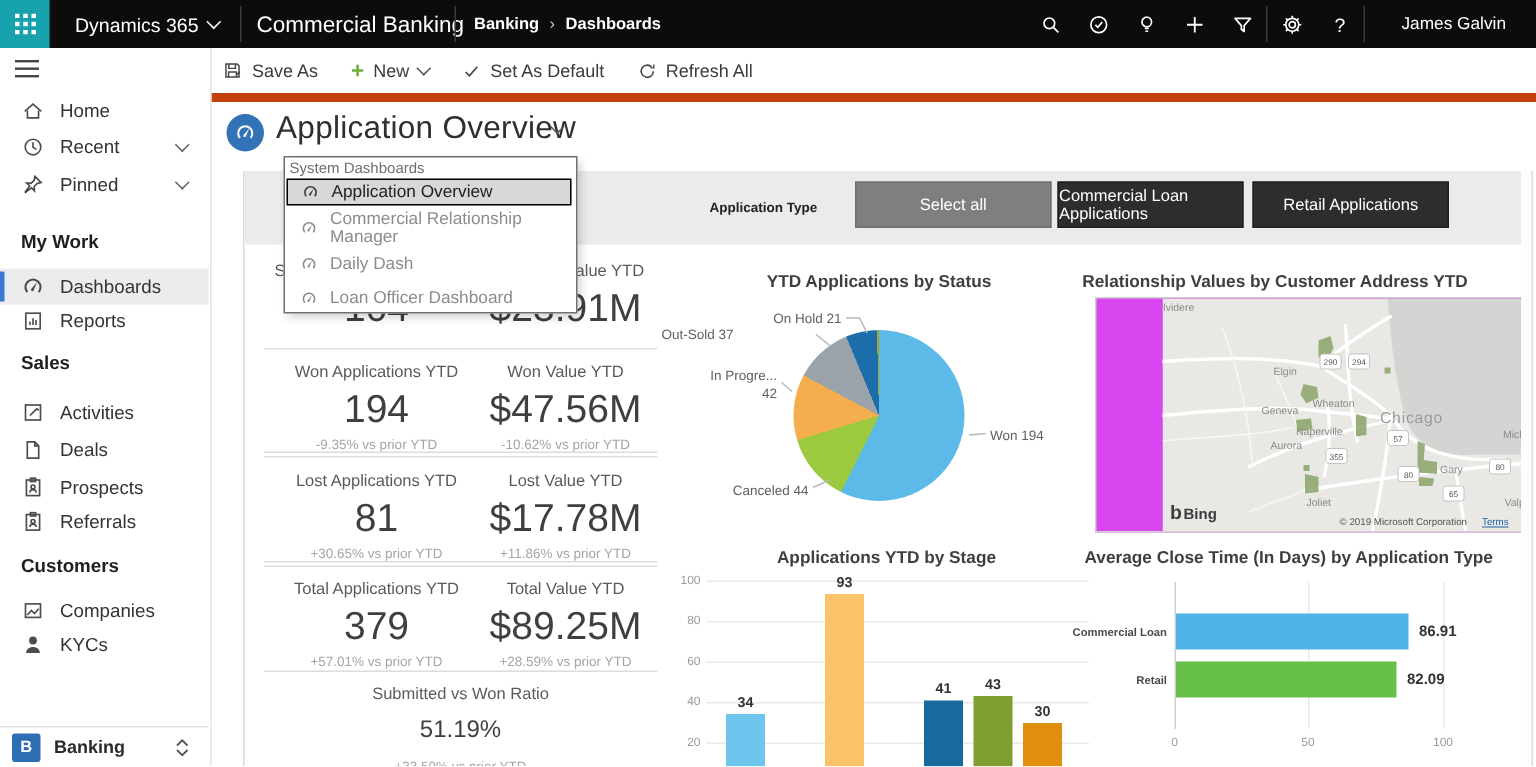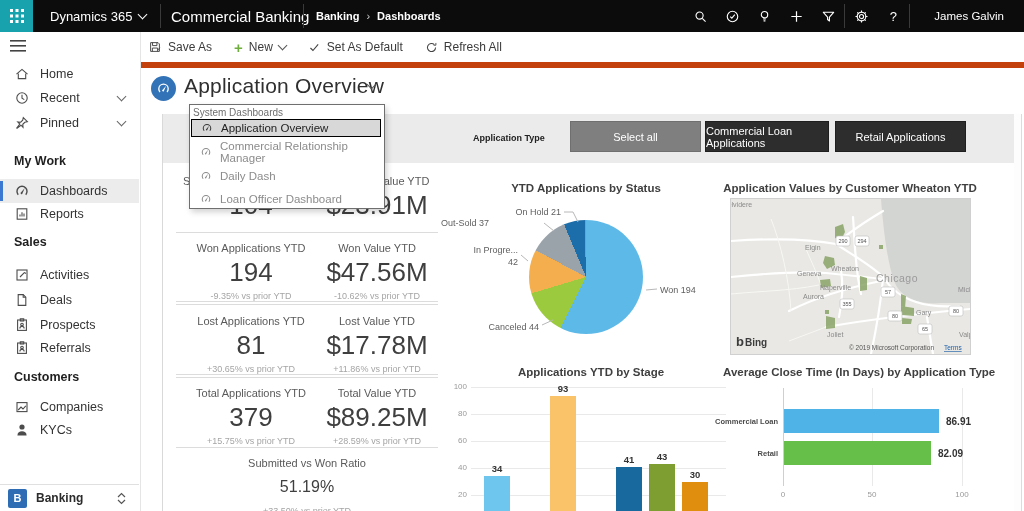--- a/index.html
+++ b/index.html
@@ -62,21 +62,21 @@
   .pielab{position:absolute;font-size:9px;color:#5f5f5f;white-space:nowrap;}
   .gridH{position:absolute;height:1px;background:#e9e9e9;}
   .gridV{position:absolute;width:1px;background:#e9e9e9;}
   .ytick{position:absolute;font-size:8px;color:#9a9a9a;width:22px;text-align:right;}
   .xtick{position:absolute;font-size:8px;color:#9a9a9a;width:20px;text-align:center;}
   .bar{position:absolute;width:26px;}
   .barlab{position:absolute;width:26px;text-align:center;font-size:9.5px;font-weight:bold;color:#333;}
   .hbar{position:absolute;height:24px;}
   .hcat{position:absolute;font-size:7.5px;font-weight:bold;color:#4a4a4a;width:80px;text-align:right;}
   .hval{position:absolute;font-size:10px;font-weight:bold;color:#333;}
-  .map{position:absolute;left:567px;top:84px;width:239px;height:155px;border:1px solid #d0d0d0;background:#d946ef;overflow:hidden;}
+  .map{position:absolute;left:567px;top:84px;width:239px;height:155px;border:1px solid #d0d0d0;background:#d946ef;overflow:hidden;padding-left:44px;}
   
   .ddown{position:absolute;left:189px;top:104px;width:194px;height:103px;background:#fff;border:1px solid #6f6f6f;box-shadow:2px 3px 6px rgba(0,0,0,.18);z-index:90;}
   .dd-head{position:absolute;left:3px;top:2px;font-size:10px;color:#6e6e6e;}
   .dd-item{position:absolute;left:1px;width:190px;height:18px;display:flex;align-items:center;gap:8px;padding-left:9px;font-size:11.5px;color:#8c8c8c;cursor:pointer;box-sizing:border-box;}
   .dd-item .gico{width:12px;height:12px;flex:none;color:#8c8c8c;}
   .dd-item.sel{background:#d8d8d8;border:1px solid #000;color:#222;}
   .dd-item.sel .gico{color:#3b3b3b;}
 </style>
 </head>
 <body>
@@ -366,21 +366,21 @@
       <div class="klabel">Lost Value YTD</div>
       <div class="kvalue">$17.78M</div>
       <div class="kdelta">+11.86% vs prior YTD</div>
     </div>
     <div class="kdiv" style="top:260px;"></div>
     <div class="kdiv" style="top:263px;"></div>
 
     <div class="kpi" style="left:13px;top:272px;">
       <div class="klabel">Total Applications YTD</div>
       <div class="kvalue">379</div>
-      <div class="kdelta">+15.75% vs prior YTD</div>
+      <div class="kdelta">+57.01% vs prior YTD</div>
     </div>
     <div class="kpi" style="left:139px;top:272px;">
       <div class="klabel">Total Value YTD</div>
       <div class="kvalue">$89.25M</div>
       <div class="kdelta">+28.59% vs prior YTD</div>
     </div>
     <div class="kdiv" style="top:333px;"></div>
 
     <div class="kpi" style="left:44px;top:342px;width:200px;">
       <div class="klabel">Submitted vs Won Ratio</div>
@@ -399,21 +399,21 @@
     <svg class="abs" style="left:0;top:0;pointer-events:none;" width="851" height="397" viewBox="0 0 851 397">
       <g fill="none" stroke="#b8b8b8" stroke-width="1">
         <path d="M401,98 L410,98 L415,108"></path>
         <path d="M381,109 L391,117"></path>
         <path d="M358,141 L365,147"></path>
         <path d="M379,211 L390,206"></path>
         <path d="M483,176 L494,175"></path>
       </g>
     </svg>
 
-    <div class="cardtitle" style="left:557px;top:68px;width:260px;">Application Values by Customer Wheaton YTD</div>
+    <div class="cardtitle" style="left:557px;top:68px;width:260px;">Relationship Values by Customer Address YTD</div>
     <div class="map">
       <svg width="239" height="155" viewBox="0 0 239 155">
         <rect width="239" height="155" fill="#e9e8e4"></rect>
         <path d="M150,0 L239,0 L239,104 L210,104 C190,106 174,100 166,88 C158,74 153,38 150,0 Z" fill="#d3d5d3"></path>
         <g fill="none" stroke="#ffffff" stroke-width="2.2" stroke-linecap="round">
           <path d="M0,42 C30,40 70,38 105,45 C120,55 140,66 152,78"></path>
           <path d="M105,45 C115,36 132,24 152,12"></path>
           <path d="M0,78 C40,74 70,72 95,74 C115,76 135,78 151,80"></path>
           <path d="M122,18 C124,45 124,70 130,95"></path>
           <path d="M110,70 C112,85 112,100 108,118"></path>

